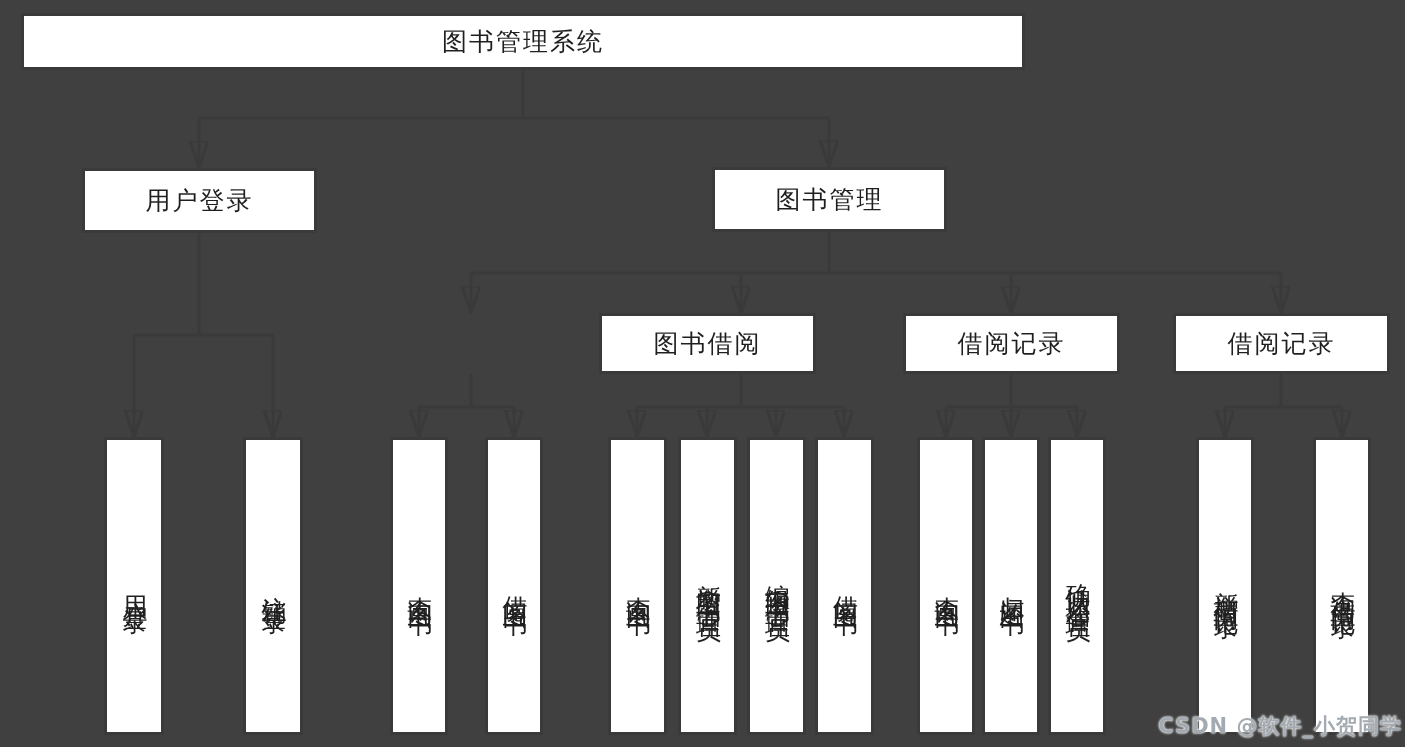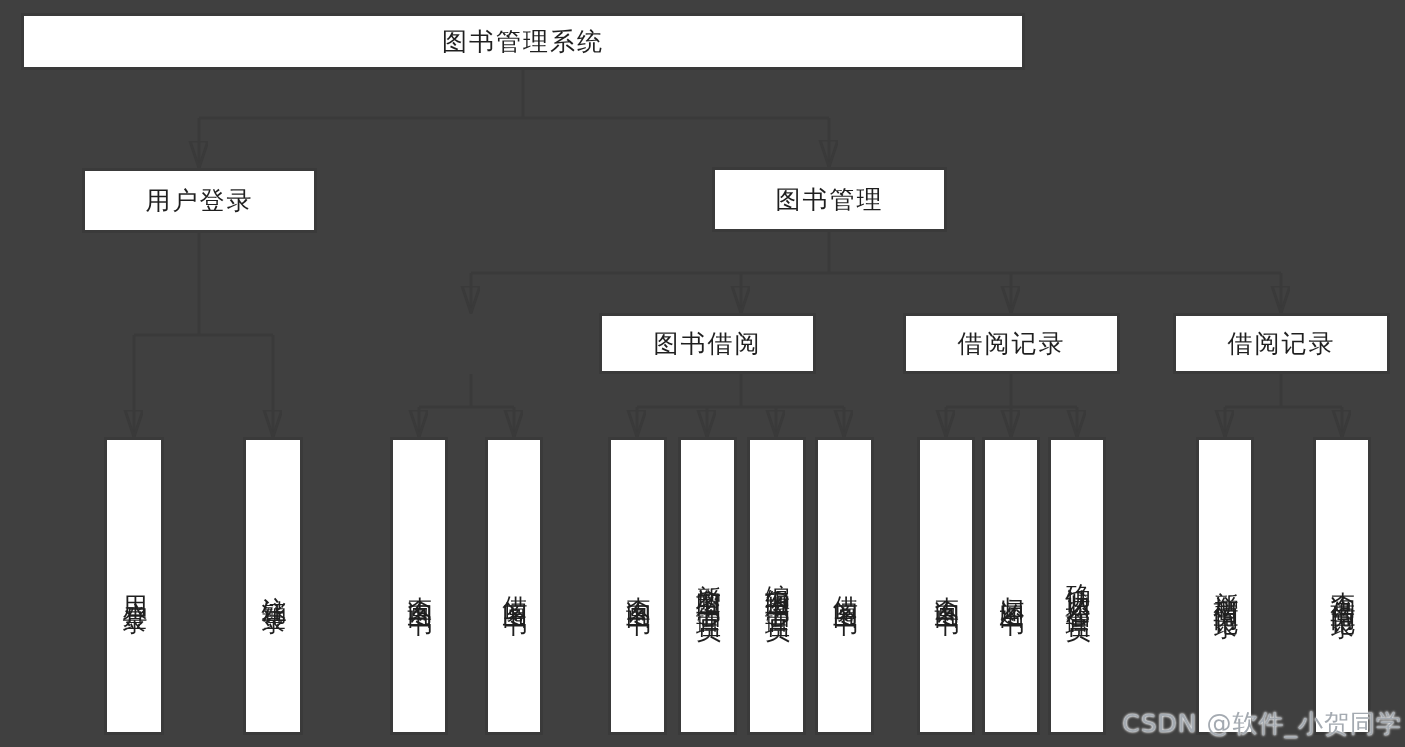--- a/index.html
+++ b/index.html
@@ -16,23 +16,24 @@
   .root{left:21px;top:13px;width:1004px;height:57px;}
   .l2{top:168px;width:235px;height:65px;}
   .l3{top:313px;width:217px;height:61px;}
   .v{
     top:437px;height:298px;
     writing-mode:vertical-rl;text-orientation:mixed;
     font-size:25px;letter-spacing:5px;line-height:1.15;
   }
   .watermark{
     position:absolute;right:3px;bottom:7px;z-index:5;
-    font-size:25px;letter-spacing:1px;color:#a4aab1;
+    font-size:21px;letter-spacing:1px;color:#a4aab1;
     text-shadow:0 0 2px #ffffff,0 0 3px #ffffff;
     white-space:nowrap;
+    font-weight:bold;
   }
 </style>
 </head>
 <body>
 
 <div class="canvas">
 
   <svg class="connectors" viewBox="0 0 1405 747" xmlns="http://www.w3.org/2000/svg">
     <defs>
       <marker id="arw" markerUnits="userSpaceOnUse" markerWidth="28" markerHeight="20" refX="27" refY="9" orient="auto">

